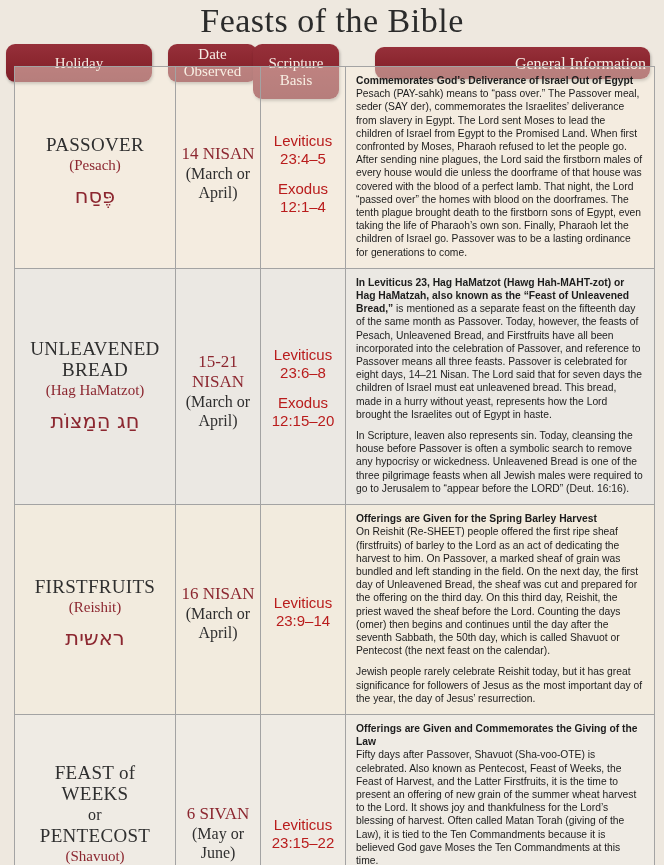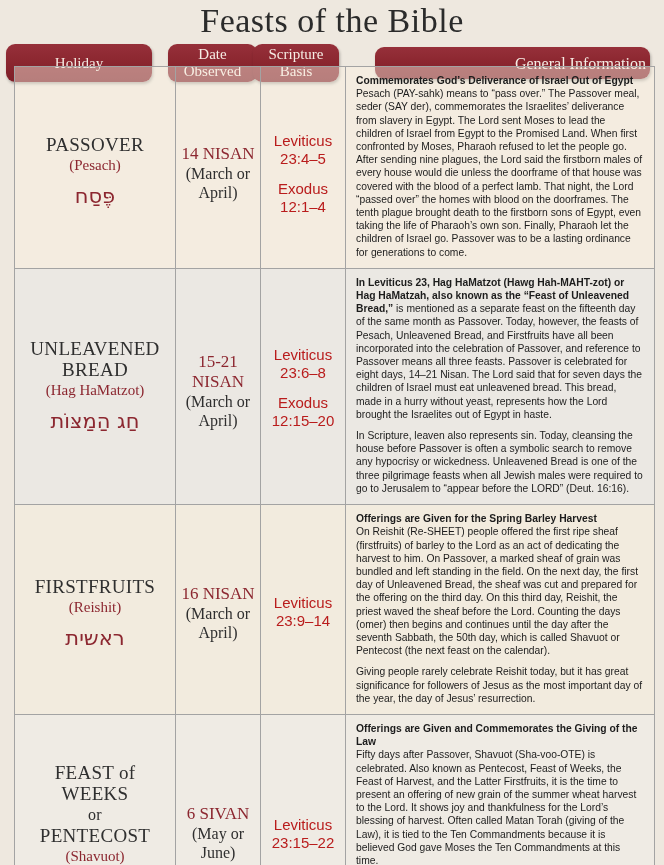--- a/index.html
+++ b/index.html
@@ -163,21 +163,21 @@
   <span>Holiday</span>
 </div>
 
 <div class="hdr" style="left:168px; top:44px; width:89px; height:38px;align-items:center;">
   <span>
     <span class="two-line">Date</span>
     <span class="two-line">Observed</span>
   </span>
 </div>
 
-<div class="hdr" style="left:253px; top:44px; width:86px; height:38px;">
+<div class="hdr" style="left:253px; top:44px; width:86px; height:55px;">
   <span>
     <span class="two-line">Scripture</span>
     <span class="two-line">Basis</span>
   </span>
 </div>
 
 <div class="hdr" style="left:375px; top:47px; width:275px; height:32px; font-size:16px;justify-content:flex-end;">
   <span>General Information</span>
 </div>
 
@@ -269,21 +269,21 @@
     <td class="c-scrip">
       <div class="cell-center" style="padding-top:72px;">
         <div class="s-ref">Leviticus</div>
         <div class="s-ref">23:9–14</div>
       </div>
     </td>
     <td class="c-info">
       <div class="info">
         <p><b>Offerings are Given for the Spring Barley Harvest</b><br>
         <span>On Reishit (Re-SHEET) people offered the first ripe sheaf (firstfruits) of barley to the Lord as an act of dedicating the harvest to him. On Passover, a marked sheaf of grain was bundled and left standing in the field. On the next day, the first day of Unleavened Bread, the sheaf was cut and prepared for the offering on the third day. On this third day, Reishit, the priest waved the sheaf before the Lord. Counting the days (omer) then begins and continues until the day after the seventh Sabbath, the 50th day, which is called Shavuot or Pentecost (the next feast on the calendar).</span></p>
-        <p>Giving people rarely celebrate Reishit today, but it has great significance for followers of Jesus as the most important day of the year, the day of Jesus’ resurrection.</p>
+        <p>Jewish people rarely celebrate Reishit today, but it has great significance for followers of Jesus as the most important day of the year, the day of Jesus’ resurrection.</p>
       </div>
     </td>
   </tr>
 
   <tr class="row-cool">
     <td class="c-holiday">
       <div class="cell-center" style="padding-top:30px;">
         <div class="h-name">FEAST of</div>
         <div class="h-name">WEEKS</div>
         <div class="h-name" style="font-size:16px;">or</div>

